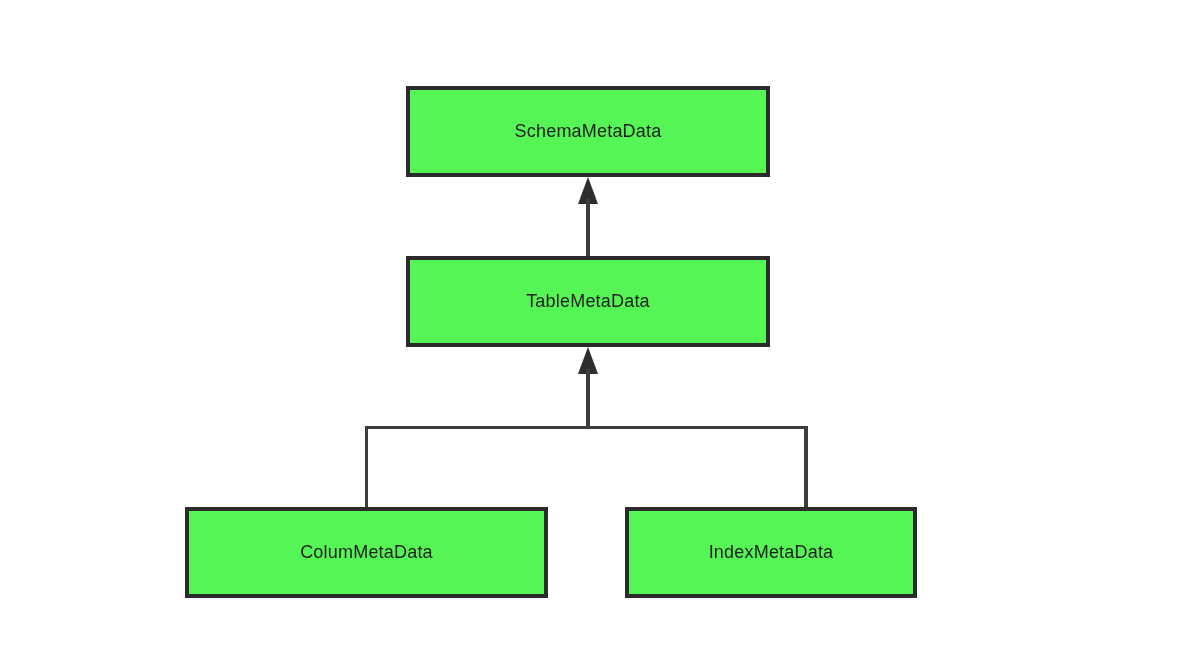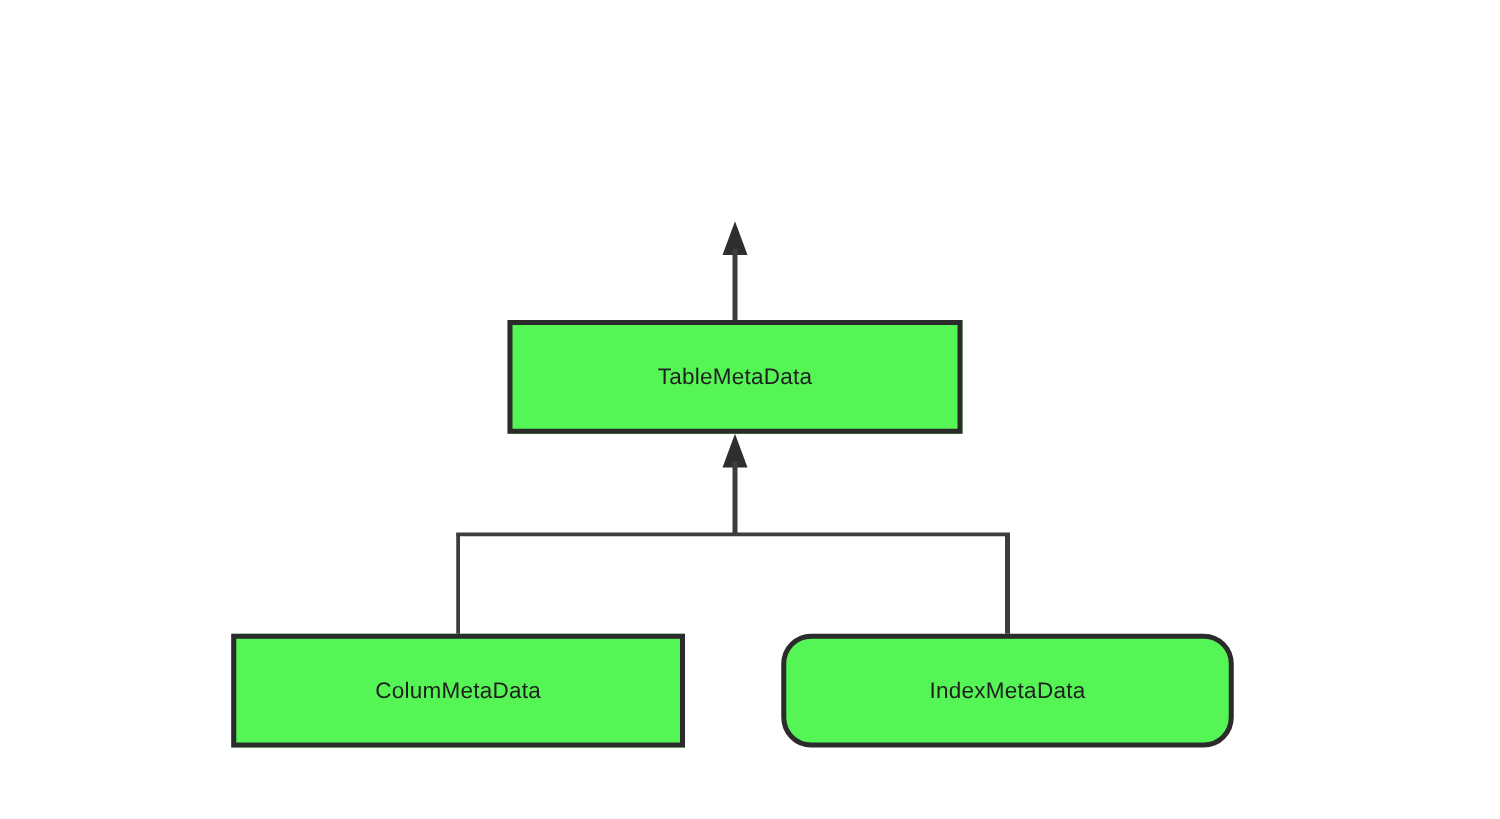--- a/index.html
+++ b/index.html
@@ -30,21 +30,21 @@
   }
   .node-label {
     font-size: 18px;
     color: var(--text);
     letter-spacing: 0.2px;
     white-space: nowrap;
   }
   #node-schema { left: 406px; top:  86px; width: 364px; height: 91px; }
   #node-table  { left: 406px; top: 256px; width: 364px; height: 91px; }
   #node-colum  { left: 185px; top: 507px; width: 363px; height: 91px; }
-  #node-index  { left: 625px; top: 507px; width: 362px; height: 91px; border-radius: 24px; }
+  #node-index  { left: 625px; top: 507px; width: 292px; height: 91px; }
 
   .line {
     position: absolute;
     background: var(--connector);
   }
   .line.v { width: 3.5px; }
   .line.h { height: 3.5px; }
 
   .arrowhead-up {
     position: absolute;
@@ -66,20 +66,23 @@
   
   #branch-rail       { left: 364.75px; top: 425.5px; width: 443px; }
   #branch-drop-left  { left: 364.75px; top: 427px;   height: 80px; }
   #branch-drop-right { left: 804.25px; top: 427px;   height: 80px; }
 </style>
 </head>
 <body>
 
 <div class="canvas">
 
+  <div class="node" id="node-schema">
+    <span class="node-label">SchemaMetaData</span>
+  </div>
 
   <div class="node" id="node-colum">
     <span class="node-label">ColumMetaData</span>
   </div>
 
   <div class="node" id="node-table">
     <span class="node-label">TableMetaData</span>
   </div>
 
   <div class="node" id="node-index">

